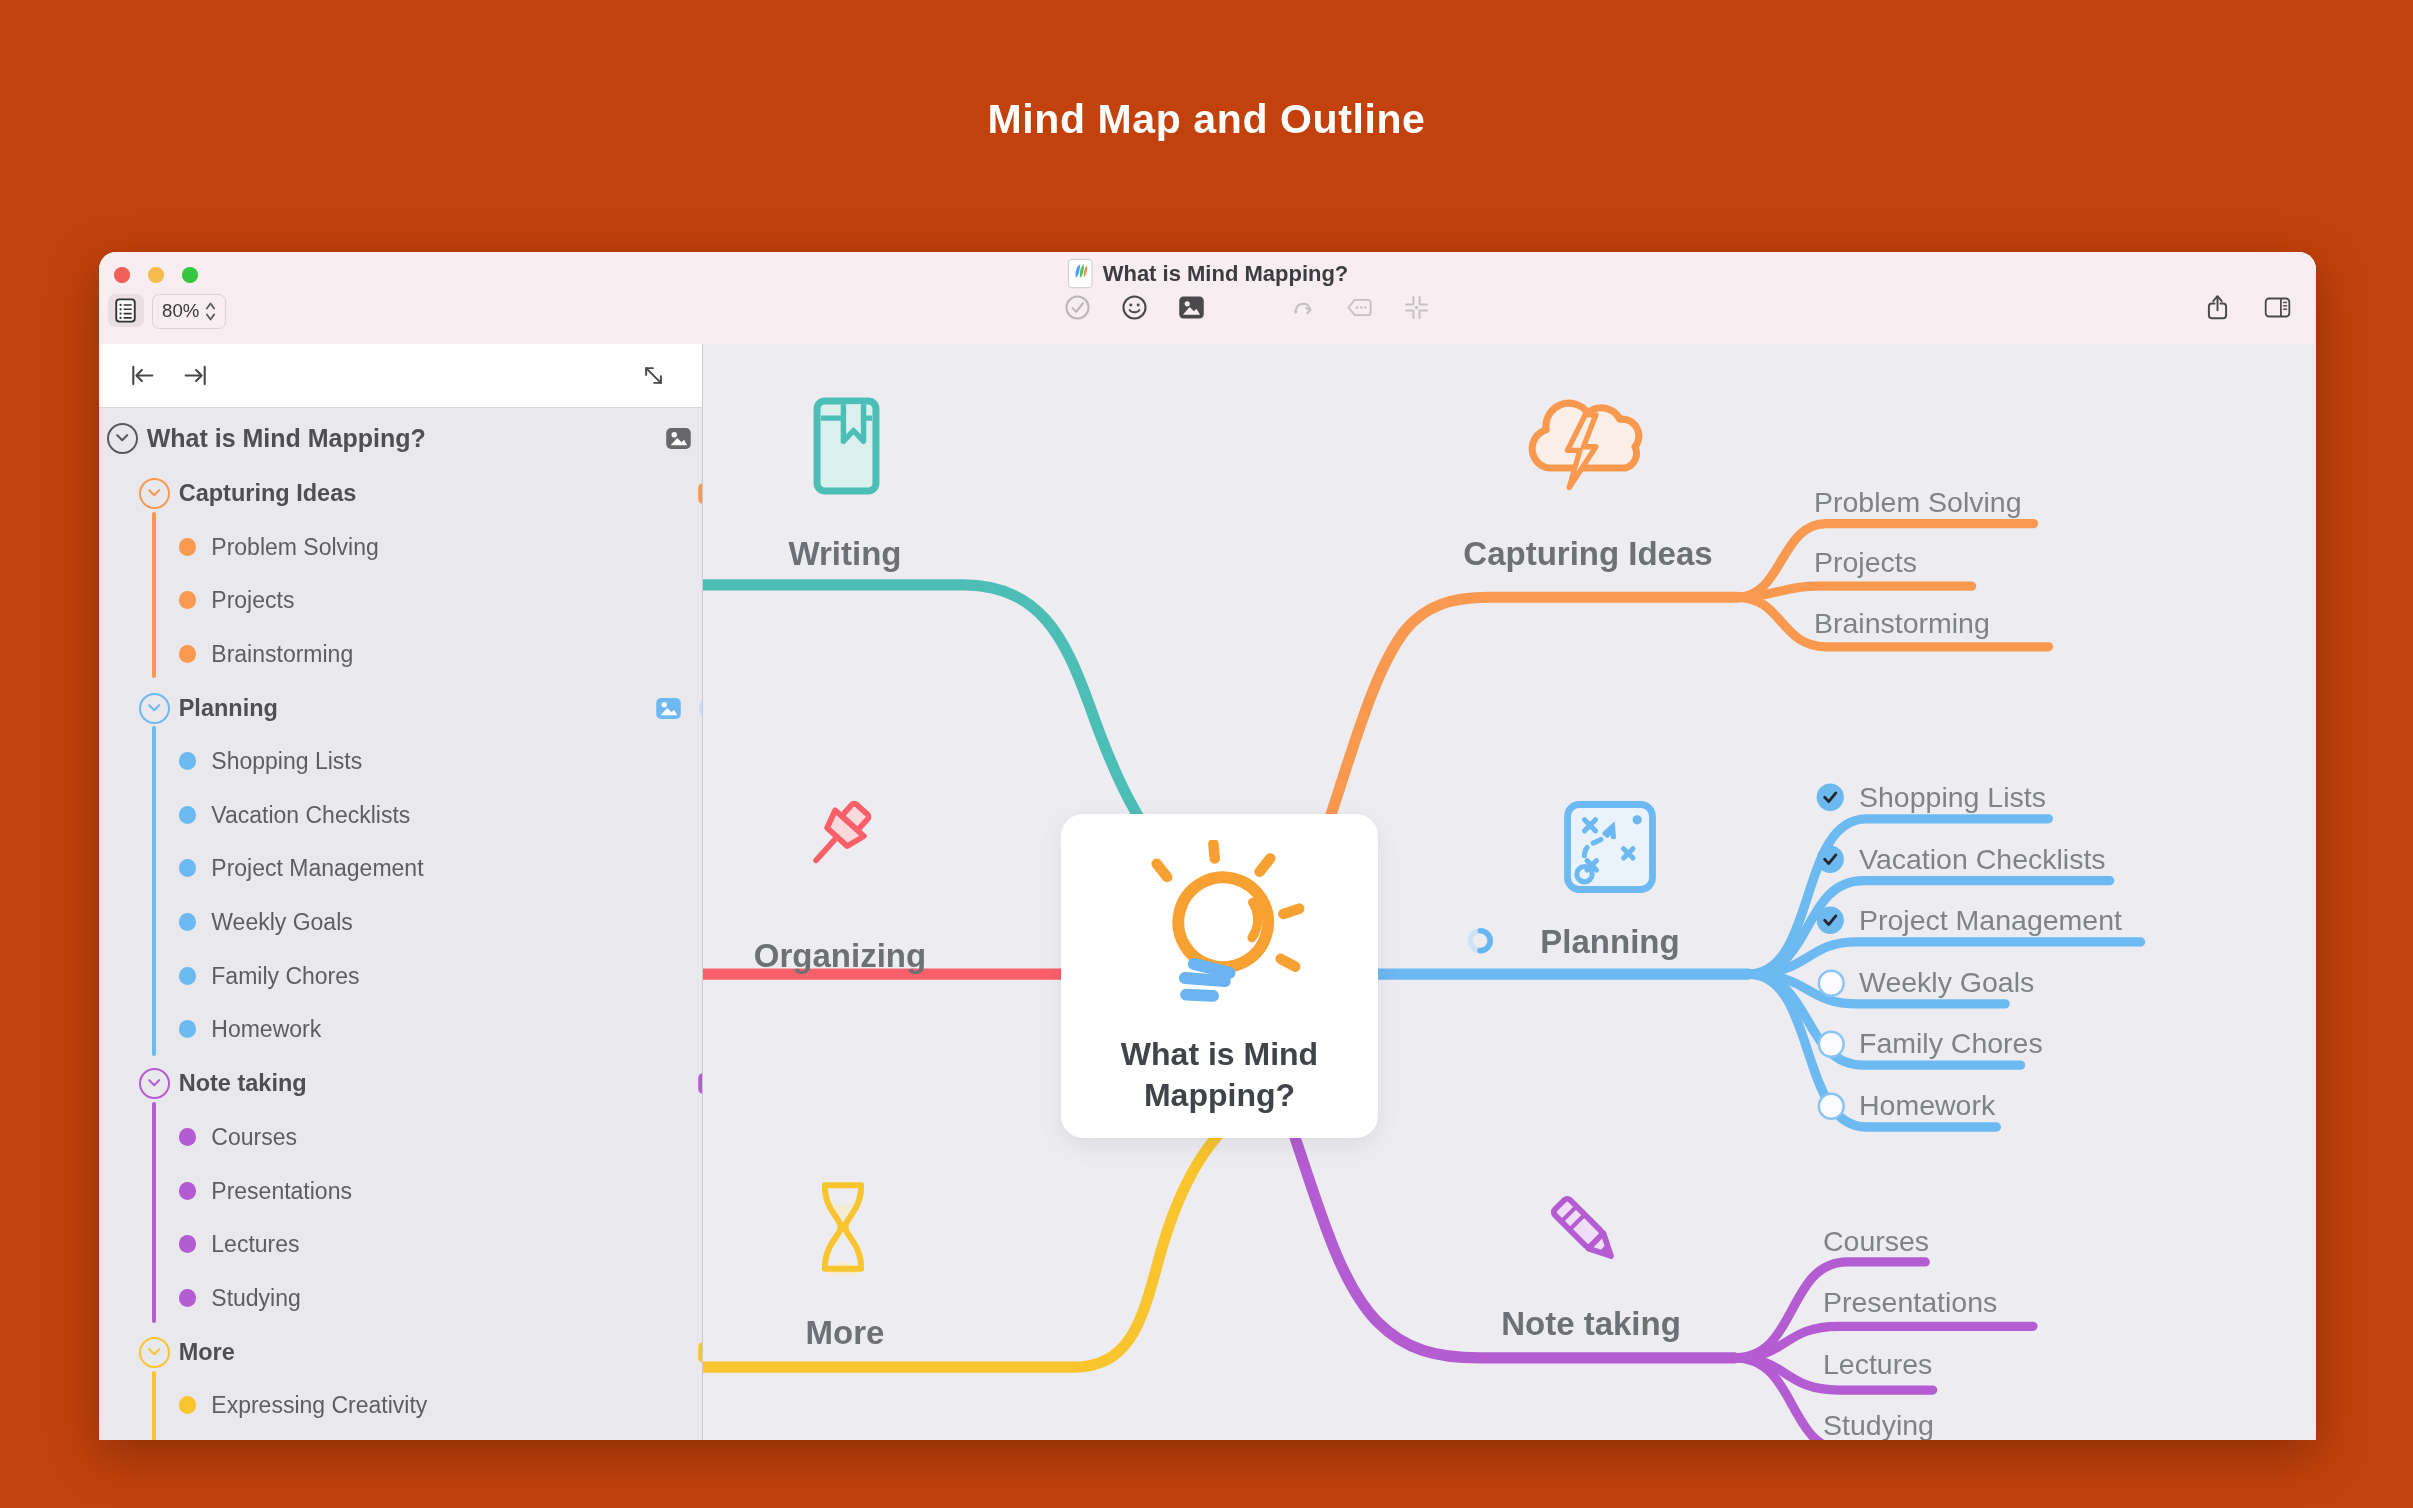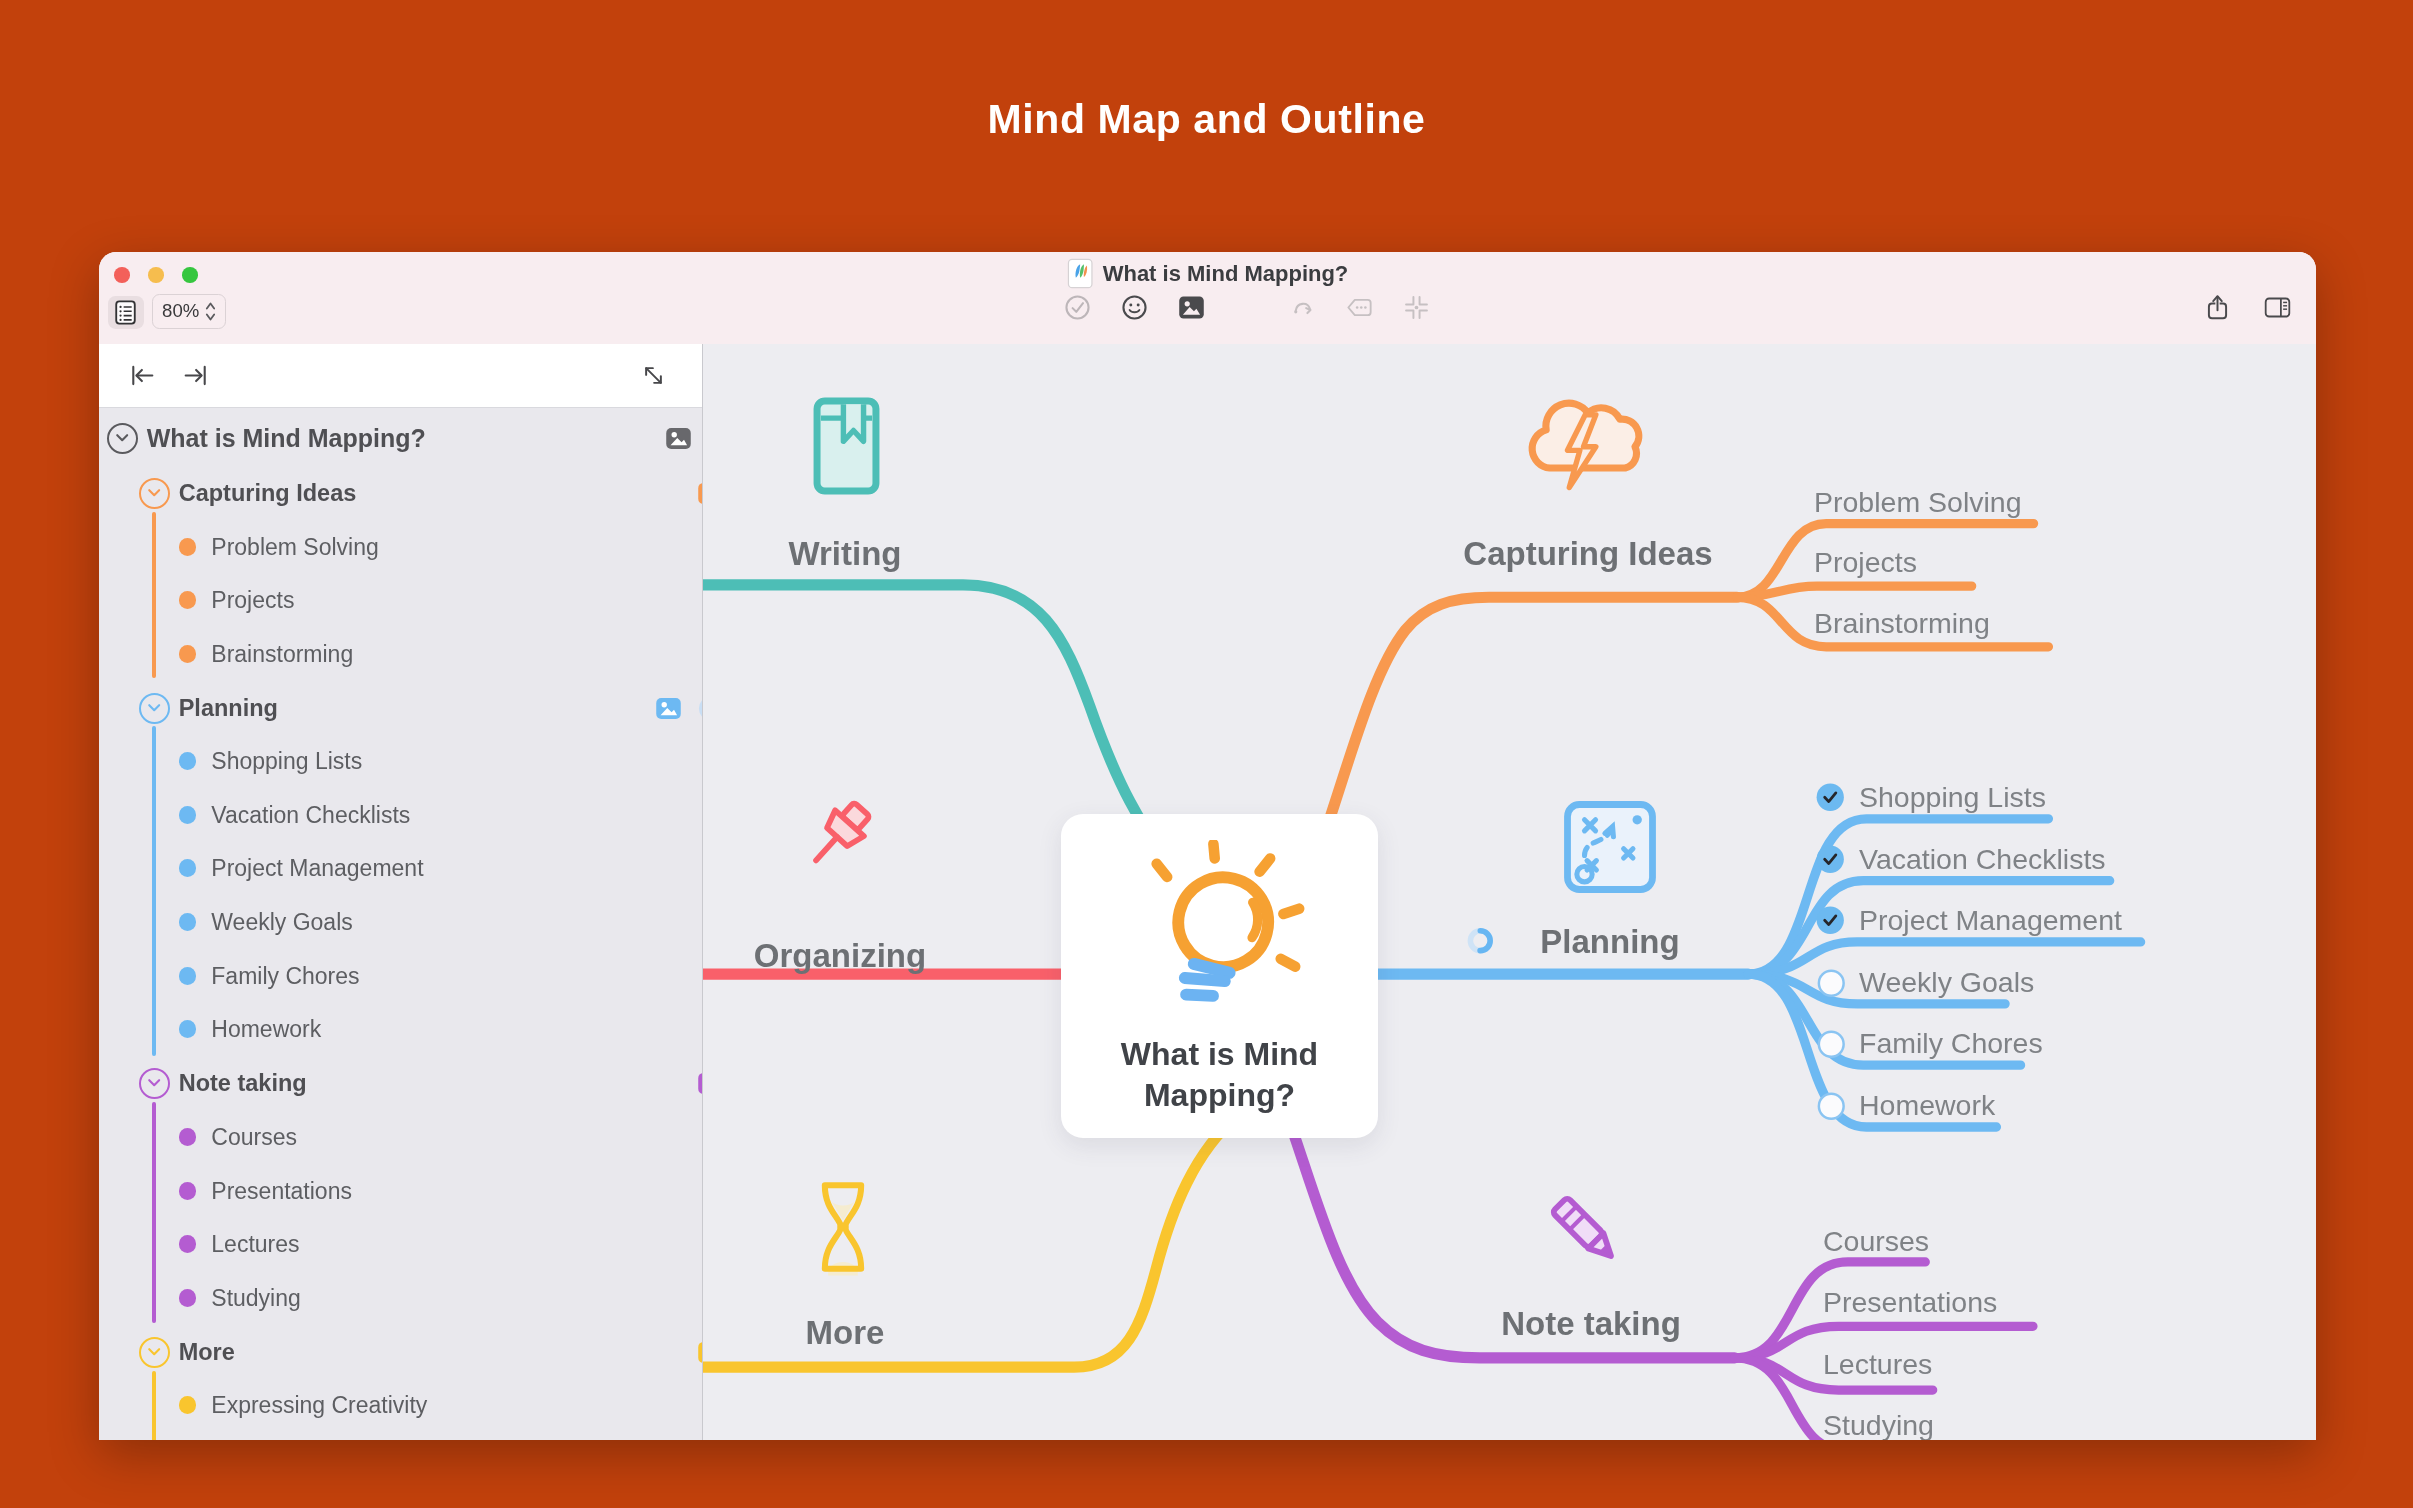--- a/index.html
+++ b/index.html
@@ -12,21 +12,21 @@
     border-radius:17.3px 17.3px 0 0;background:#ededf1;box-shadow:0 15px 50px rgba(0,0,0,.28);overflow:hidden;}
   .titlebar{position:absolute;left:0;top:0;width:100%;height:92px;background:#f8edf0;
     border-bottom:0.6px solid #e2d7da;}
   .traffic{position:absolute;left:15px;top:15px;display:flex;gap:18.6px;}
   .tl{width:15.5px;height:15.5px;border-radius:50%;display:inline-block;}
   .tl.red{background:#f3605a;} .tl.yellow{background:#f6bd4e;} .tl.green{background:#36c63f;}
   .doc-title-row{position:absolute;left:50%;top:6.2px;transform:translateX(-50%);
     display:flex;align-items:center;gap:10px;}
   .win-title{font-size:22px;font-weight:700;color:#3b3d40;white-space:nowrap;}
   .toolbar{position:absolute;left:0;top:38px;width:100%;height:53px;}
-  .tb-left{position:absolute;left:8.7px;top:3.7px;display:flex;gap:8.7px;align-items:flex-end;}
+  .tb-left{position:absolute;left:8.7px;top:3.7px;display:flex;gap:8.7px;align-items:flex-start;}
   .outline-btn{width:36px;height:33px;border-radius:7.4px;background:#e9dee1;
     display:flex;align-items:center;justify-content:center;}
   .zoom-box{height:33px;padding:0 8.7px;border:1.2px solid #dbd2d5;border-radius:7.4px;
     display:flex;align-items:center;gap:6.2px;}
   .zoom-text{font-size:18.6px;color:#39393b;}
   .tb-center{position:absolute;left:965px;top:3.7px;display:flex;align-items:center;}
   .tb-right{position:absolute;right:25px;top:3.7px;display:flex;gap:33px;align-items:center;}
   .tbi{width:27px;height:27px;display:flex;align-items:center;justify-content:center;}
   .g1{margin-right:30px;} .gap-big{margin-right:84px;}
   

